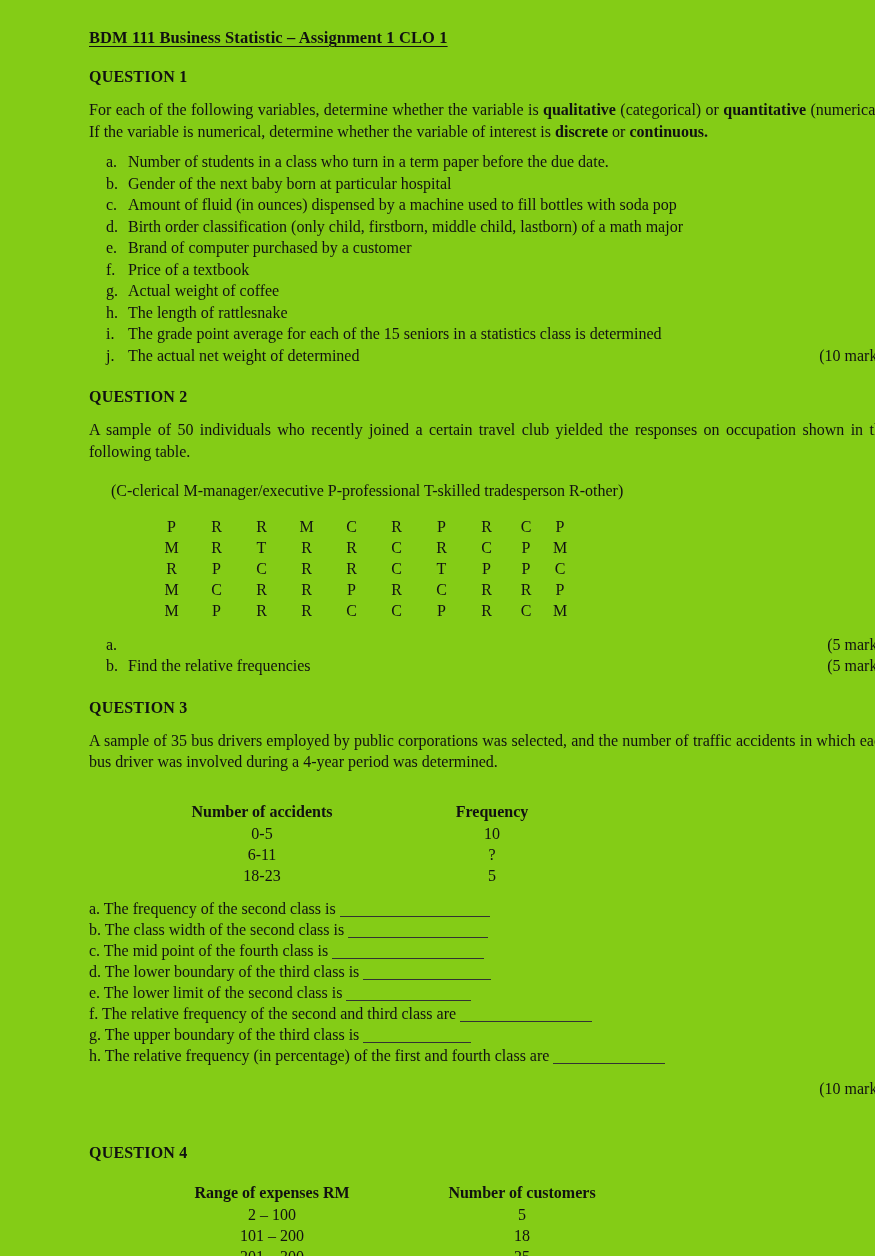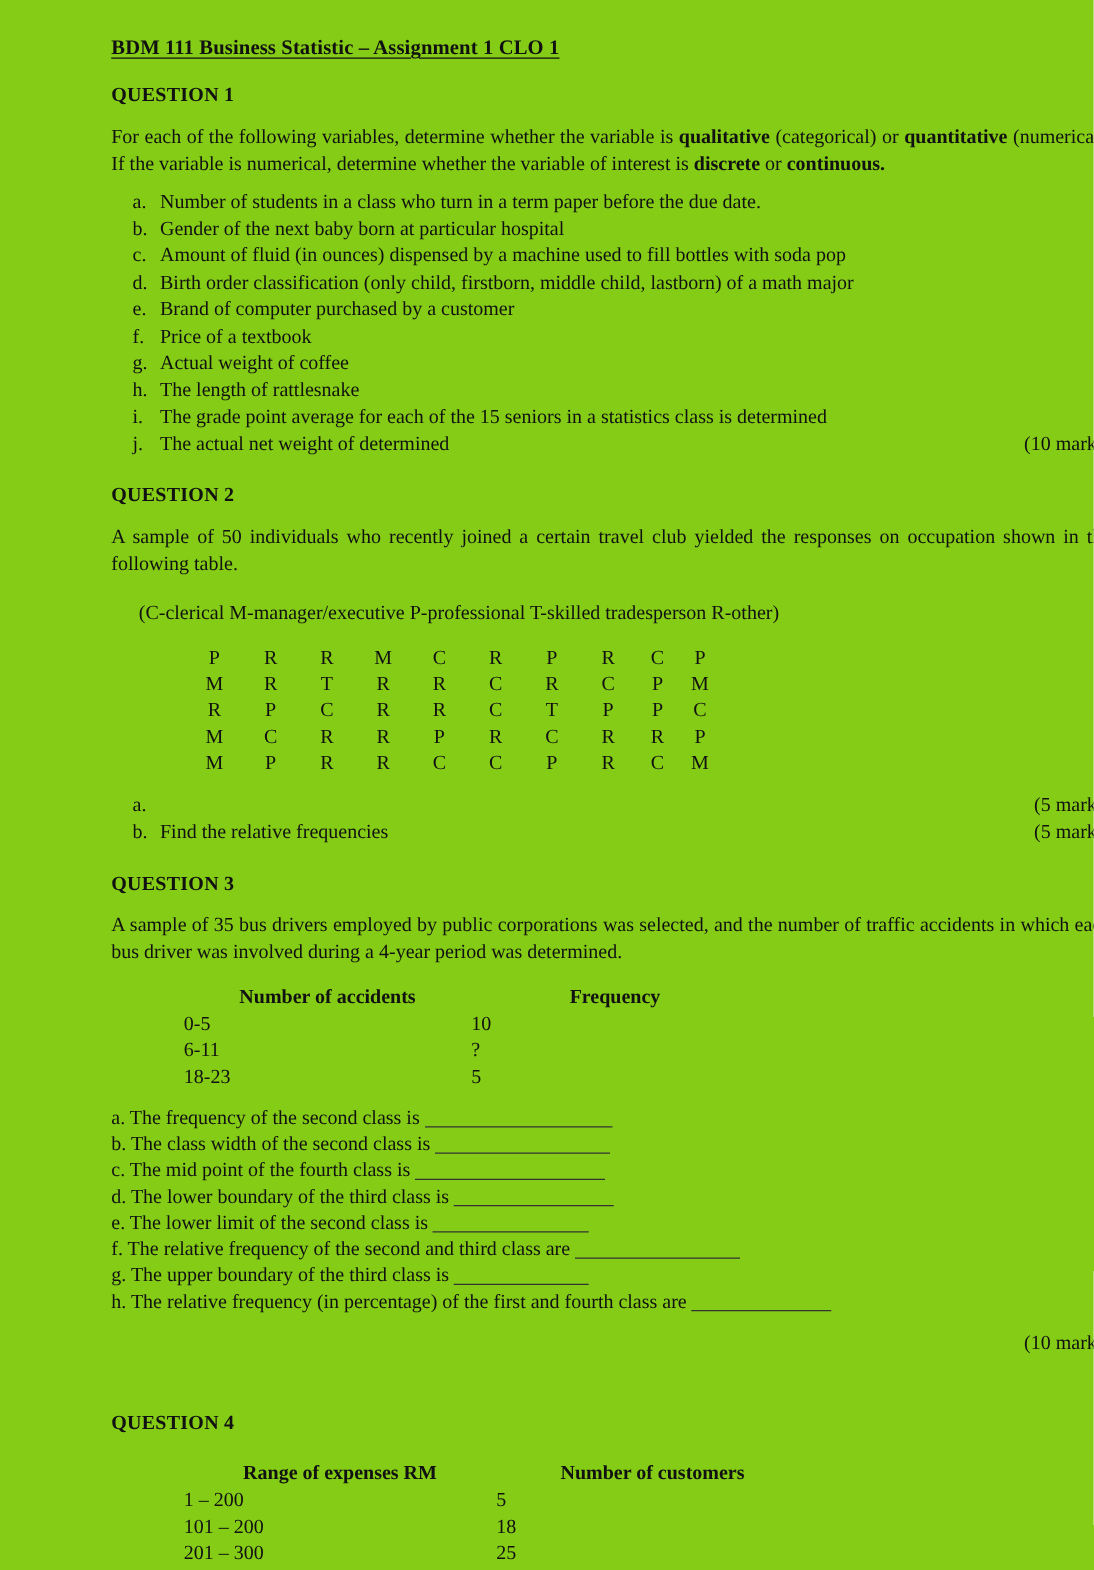--- a/index.html
+++ b/index.html
@@ -110,33 +110,34 @@
     width: 45px;
     height: 21px;
     text-align: center;
     padding: 0;
     line-height: 21px;
   }
   .letter-grid td.narrow { width: 34px; }
 
   
   .data-table {
-    margin: 14px 0 0 60px;
+    margin: 28px 0 0 60px;
     border-collapse: collapse;
     font-size: 16px;
   }
   .data-table th {
     font-weight: bold;
     padding: 0 0 1px 0;
     line-height: 21px;
     text-align: center;
   }
   .data-table td {
     padding: 0;
     line-height: 21px;
+    text-align: center;
   }
   .data-table .col-a { width: 230px; }
   .data-table .col-b { width: 230px; }
   .data-table.q4 .col-a { width: 250px; }
   .data-table.q4 .col-b { width: 250px; }
 
   .marks-right {
     text-align: right;
     font-size: 16px;
     margin-top: 14px;
@@ -347,21 +348,21 @@
 
     <table class="data-table q4" style="margin-left:147px; margin-top:20px;">
       <thead>
         <tr>
           <th class="col-a">Range of expenses RM</th>
           <th class="col-b">Number of customers</th>
         </tr>
       </thead>
       <tbody>
         <tr>
-          <td>1 – 200</td>
+          <td>2 – 100</td>
           <td>5</td>
         </tr>
         <tr>
           <td>101 – 200</td>
           <td>18</td>
         </tr>
         <tr>
           <td>201 – 300</td>
           <td>25</td>
         </tr>

